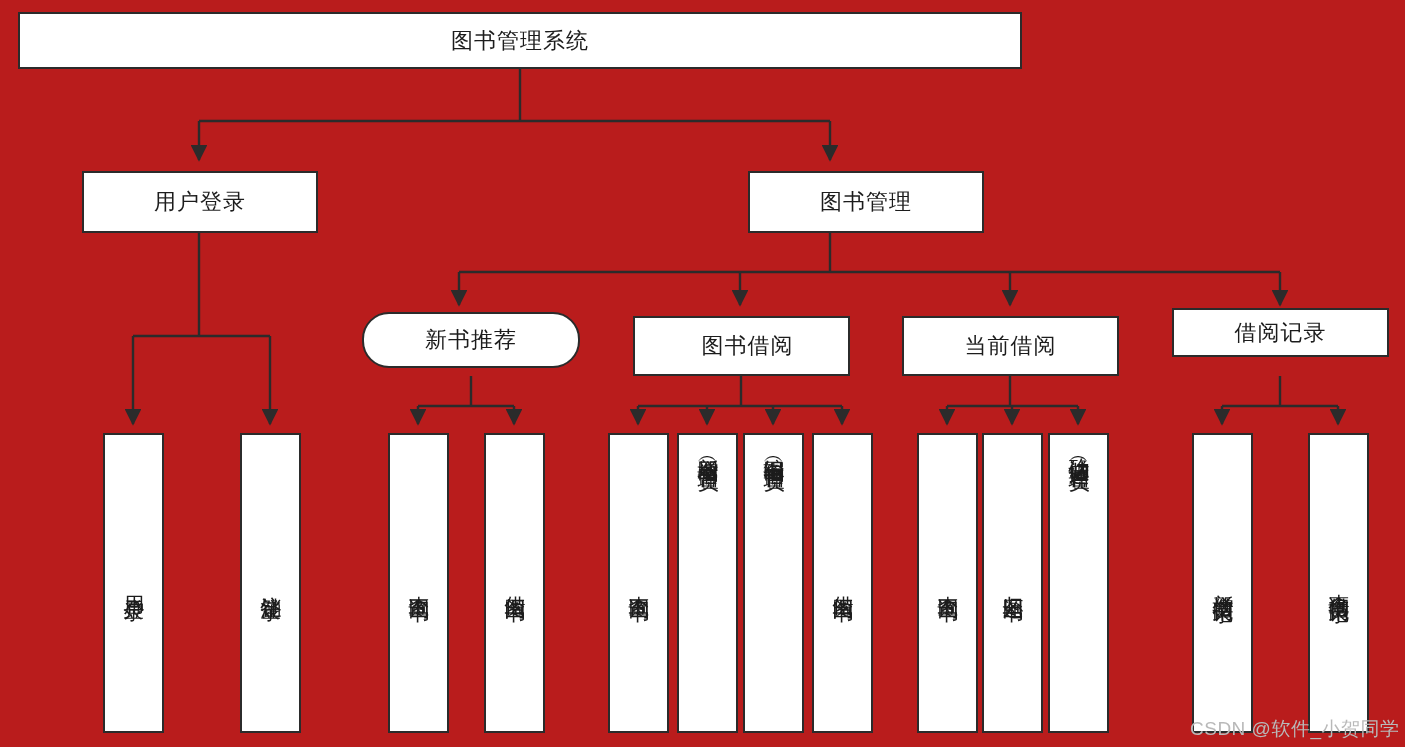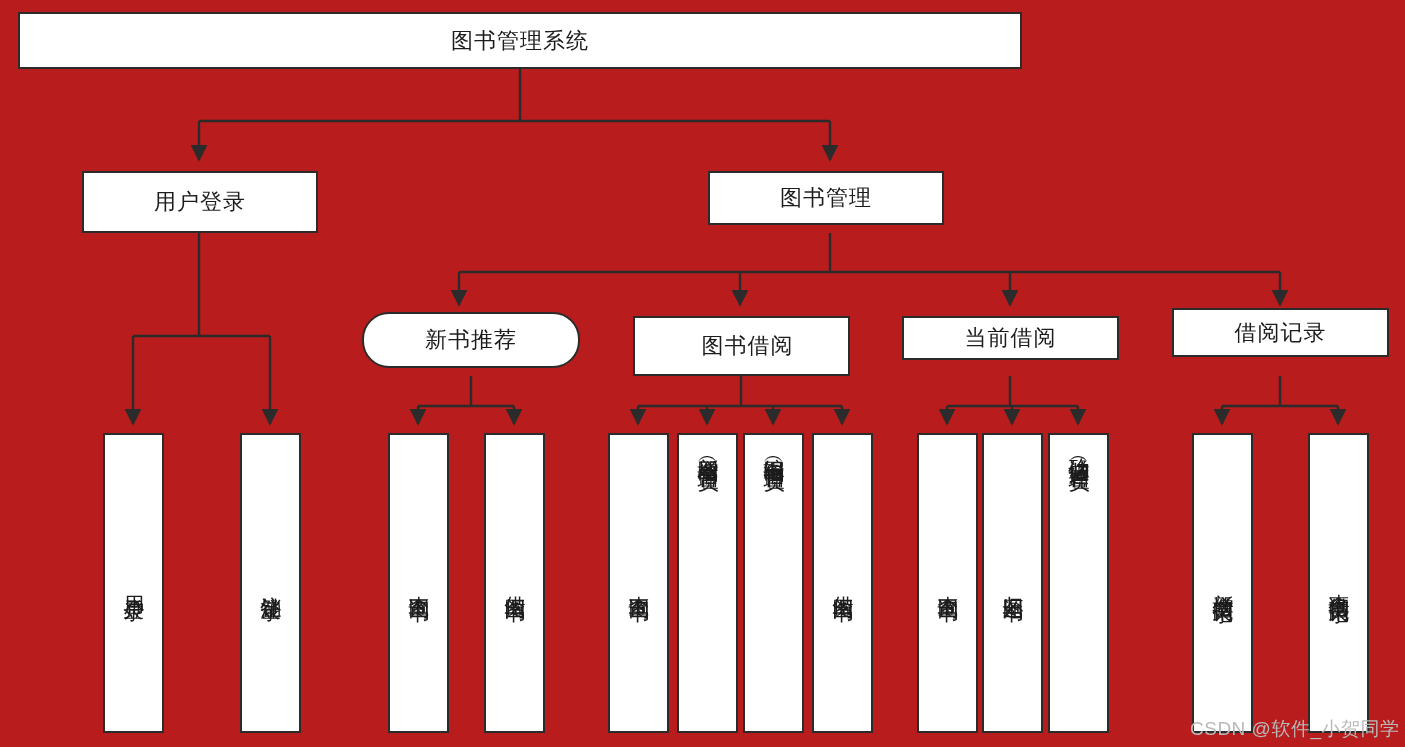--- a/index.html
+++ b/index.html
@@ -126,31 +126,31 @@
     </g>
   </svg>
 
   <div class="node" style="left:18px; top:12px; width:1004px; height:57px;">
     <span class="label">图书管理系统</span>
   </div>
 
   <div class="node" style="left:82px; top:171px; width:236px; height:62px;">
     <span class="label">用户登录</span>
   </div>
-  <div class="node" style="left:708px; top:171px; width:236px; height:54px;">
+  <div class="node" style="left:748px; top:171px; width:236px; height:62px;">
     <span class="label">图书管理</span>
   </div>
 
   <div class="node" style="left:362px; top:312px; width:218px; height:56px;border-radius:27px;">
     <span class="label">新书推荐</span>
   </div>
   <div class="node" style="left:633px; top:316px; width:217px; height:60px;padding-left:12px;">
     <span class="label">图书借阅</span>
   </div>
-  <div class="node" style="left:902px; top:316px; width:217px; height:44px;">
+  <div class="node" style="left:902px; top:316px; width:217px; height:60px;">
     <span class="label">当前借阅</span>
   </div>
   <div class="node" style="left:1172px; top:308px; width:217px; height:49px;">
     <span class="label">借阅记录</span>
   </div>
 
   <div class="node leaf mid" style="left:103px; top:433px; width:61px; height:300px;">
     <span class="label">用户登录</span>
   </div>
   <div class="node leaf mid" style="left:240px; top:433px; width:61px; height:300px;">

